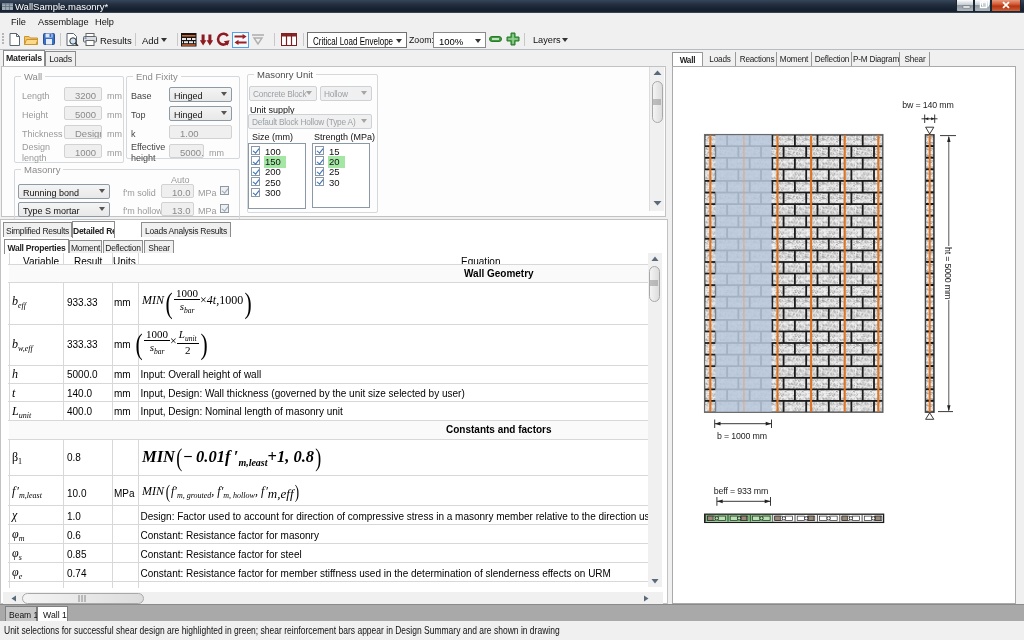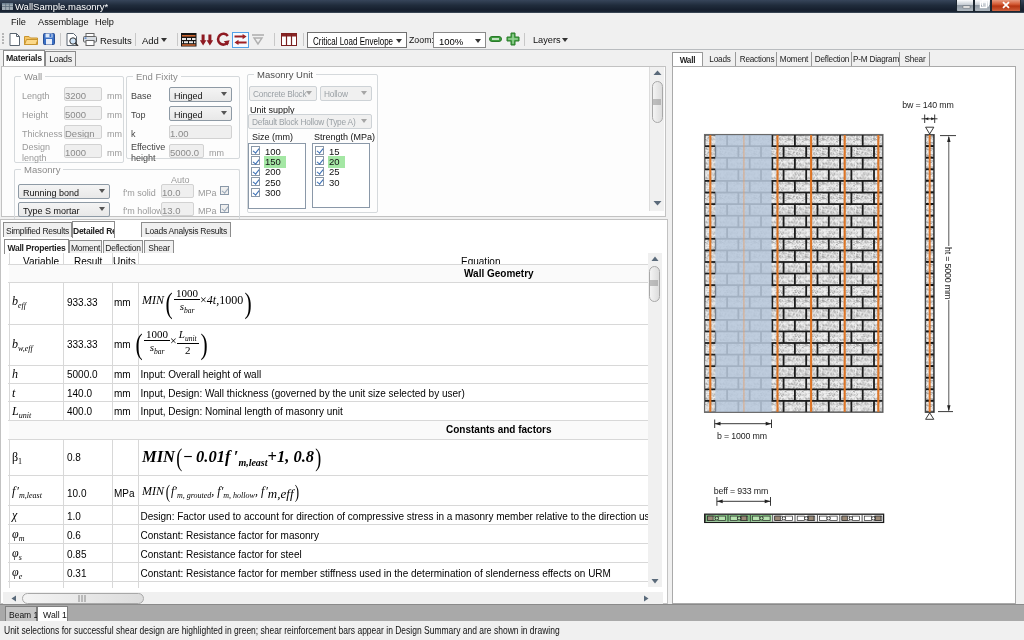--- a/index.html
+++ b/index.html
@@ -23,21 +23,21 @@
 .carr{position:absolute;right:4px;top:6px;width:0;height:0;border-left:3.5px solid transparent;border-right:3.5px solid transparent;border-top:4px solid #333;}
 .tab{position:absolute;top:0;border:1px solid #8c8c8c;border-bottom:none;background:#f0f0f0;color:#222;text-align:center;white-space:nowrap;overflow:hidden;font-size:8.8px;letter-spacing:-0.25px;}
 .tab.on{background:#fff;font-weight:bold;}
 
 #ltop{left:0;top:50px;width:668px;height:168px;}
 #ltopc{position:absolute;left:1px;top:16px;width:665px;height:151px;background:#fdfdfd;border:1px solid #c2c2c2;}
 .gbox{position:absolute;border:1px solid #d5d9dc;border-radius:2px;}
 .gbox>i{position:absolute;left:6px;top:-6px;background:#fdfdfd;padding:0 3px;font-style:normal;color:#4b4b4b;}
 .dlab{position:absolute;color:#9a9a9a;font-size:9px;line-height:1.18;white-space:nowrap;}
 .elab{position:absolute;color:#444;font-size:9px;line-height:1.18;white-space:nowrap;}
-.dtb{position:absolute;background:#efefef;border:1px solid #d2d2d2;border-radius:2px;color:#8a8a8a;padding-top:2px;padding-left:0;white-space:nowrap;overflow:hidden;}
+.dtb{position:absolute;background:#efefef;border:1px solid #d2d2d2;border-radius:2px;color:#8a8a8a;padding-top:2px;padding-left:10px;white-space:nowrap;overflow:hidden;}
 .ddd{position:absolute;background:#f0f0f0;border:1px solid #cdd2d6;border-radius:2px;color:#9aa0a5;padding-top:2px;padding-left:4px;white-space:nowrap;overflow:hidden;font-size:8.3px;letter-spacing:-0.2px;padding-left:3px !important;}
 .dde{position:absolute;background:linear-gradient(#f4f4f4,#e8e8e8);border:1px solid #8e9aa5;border-radius:2px;color:#111;padding-top:2.5px;padding-left:4px;white-space:nowrap;overflow:hidden;font-size:9px;}
 .dda{position:absolute;right:4px;top:4px;width:0;height:0;border-left:3.5px solid transparent;border-right:3.5px solid transparent;border-top:4px solid #555;}
 .ddad{border-top-color:#a5a5a5;}
 .lbox{position:absolute;background:#fff;border:1px solid #8a98a8;}
 .cbx{position:absolute;width:9px;height:9px;background:#fff;border:1px solid #8a98a8;}
 .cbx:after{content:"";position:absolute;left:1.8px;top:0.2px;width:2.8px;height:5.2px;border-right:1.5px solid #3b6fb5;border-bottom:1.5px solid #3b6fb5;transform:rotate(38deg);}
 .cbxd:after{border-color:#9aa8b8;}
 .litem{position:absolute;color:#111;}
 .green{background:#a4e7a4;}
@@ -359,21 +359,21 @@
 <div class="mathv" style="left:4px;top:255.0px">χ</div>
 <div class="cellt" style="left:59px;top:257.5px">1.0</div>
 <div class="cellt" style="left:132.5px;top:257.5px;white-space:nowrap">Design: Factor used to account for direction of compressive stress in a masonry member relative to the direction used f</div>
 <div class="mathv" style="left:4px;top:274.0px">φ<sub>m</sub></div>
 <div class="cellt" style="left:59px;top:276.5px">0.6</div>
 <div class="cellt" style="left:132.5px;top:276.5px;white-space:nowrap">Constant: Resistance factor for masonry</div>
 <div class="mathv" style="left:4px;top:293.0px">φ<sub>s</sub></div>
 <div class="cellt" style="left:59px;top:295.5px">0.85</div>
 <div class="cellt" style="left:132.5px;top:295.5px;white-space:nowrap">Constant: Resistance factor for steel</div>
 <div class="mathv" style="left:4px;top:312.0px">φ<sub>e</sub></div>
-<div class="cellt" style="left:59px;top:314.5px">0.31</div>
+<div class="cellt" style="left:59px;top:314.5px">0.74</div>
 <div class="cellt" style="left:132.5px;top:314.5px;white-space:nowrap">Constant: Resistance factor for member stiffness used in the determination of slenderness effects on URM</div>
 </div>
 <div class="sbv" style="left:646.5px;top:33px;width:14px;height:334px">
 <svg style="position:absolute;left:3px;top:3px" width="8" height="6">
         <path d="M4 0.5 L7.5 5 H0.5 Z" fill="#5a6a7a"></path>
       </svg>
 <div class="stv" style="left:1px;top:13px;width:11px;height:36px"></div>
 <svg style="position:absolute;left:2px;top:27px" width="8" height="6">
         <g stroke="#8a8a8a" stroke-width="1">
           <line x1="0" y1="1" x2="8" y2="1"></line>

